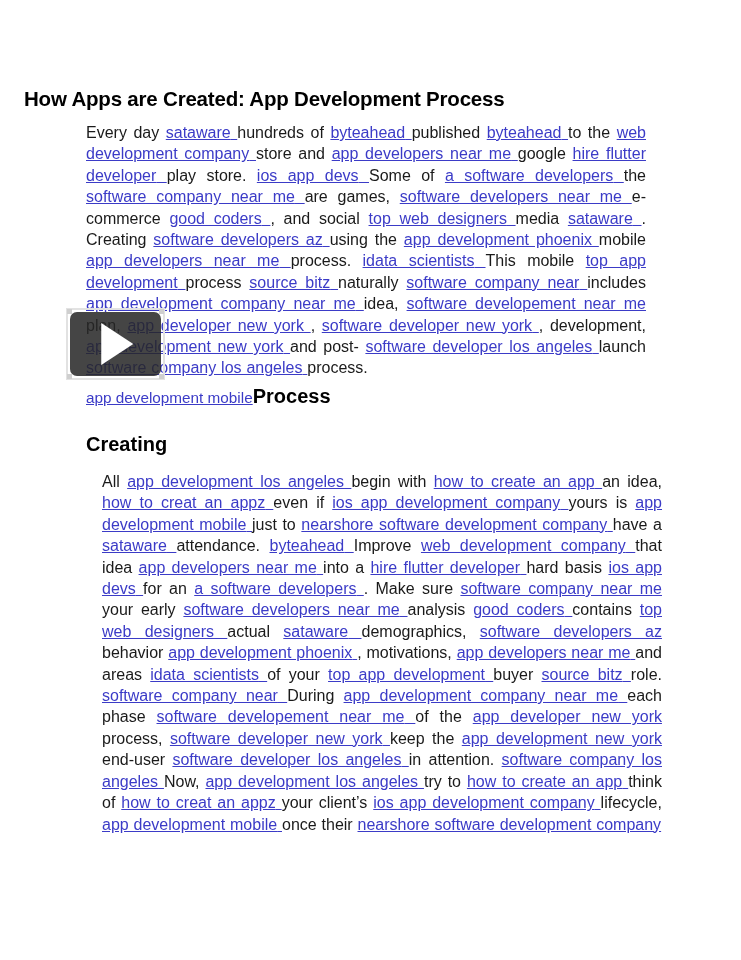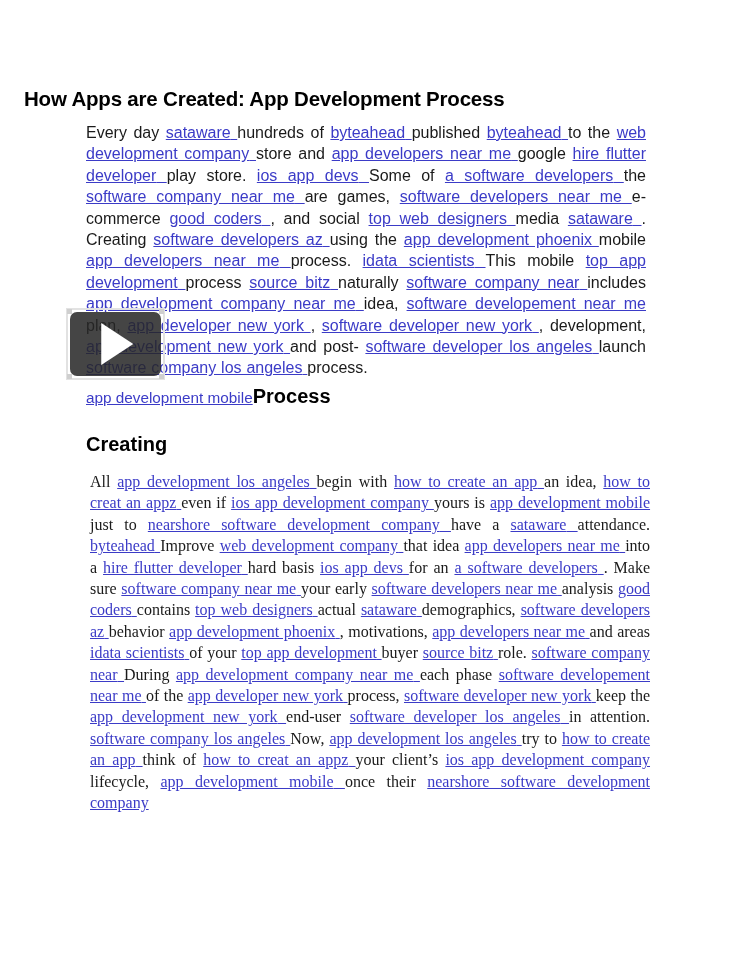--- a/index.html
+++ b/index.html
@@ -49,24 +49,23 @@
     word-spacing: 0.4px;
   }
   p.para-1 {
     position: absolute;
     left: 0;
     top: 122px;
     width: 560px;
   }
   p.para-2 {
     position: absolute;
-    left: 4px;
+    left: 16px;
     top: 471px;
     width: 560px;
-    font-family: Liberation Serif, serif;
   }
   a.kwlink {
     color: #3b3bc7;
     text-decoration: underline;
     text-underline-offset: 1px;
   }
   a.kwlink::after {
     content: " ";
   }
   h2.heading-process {

